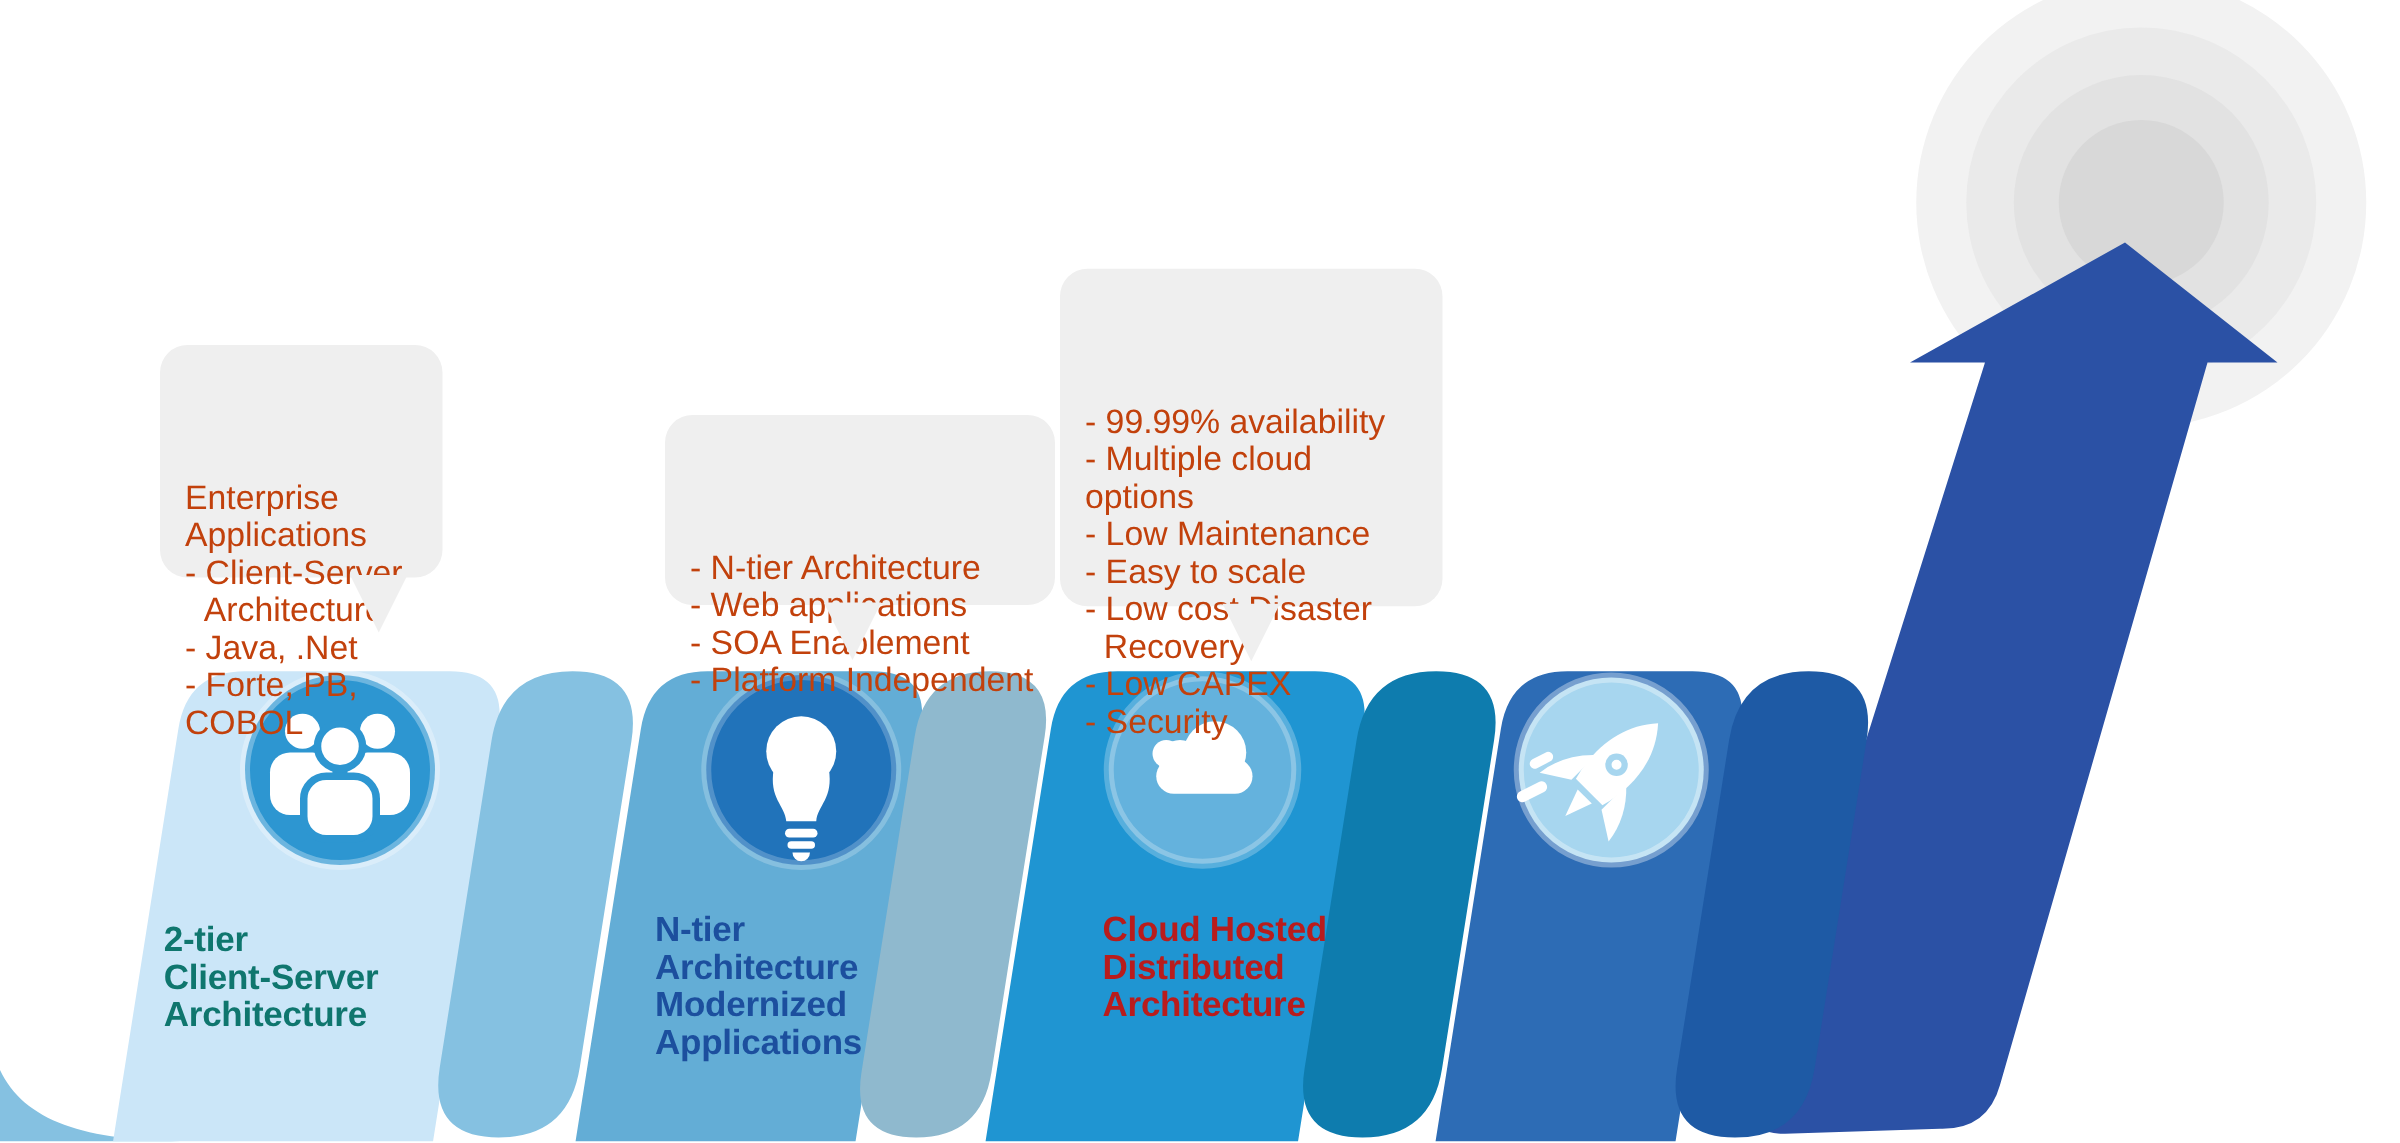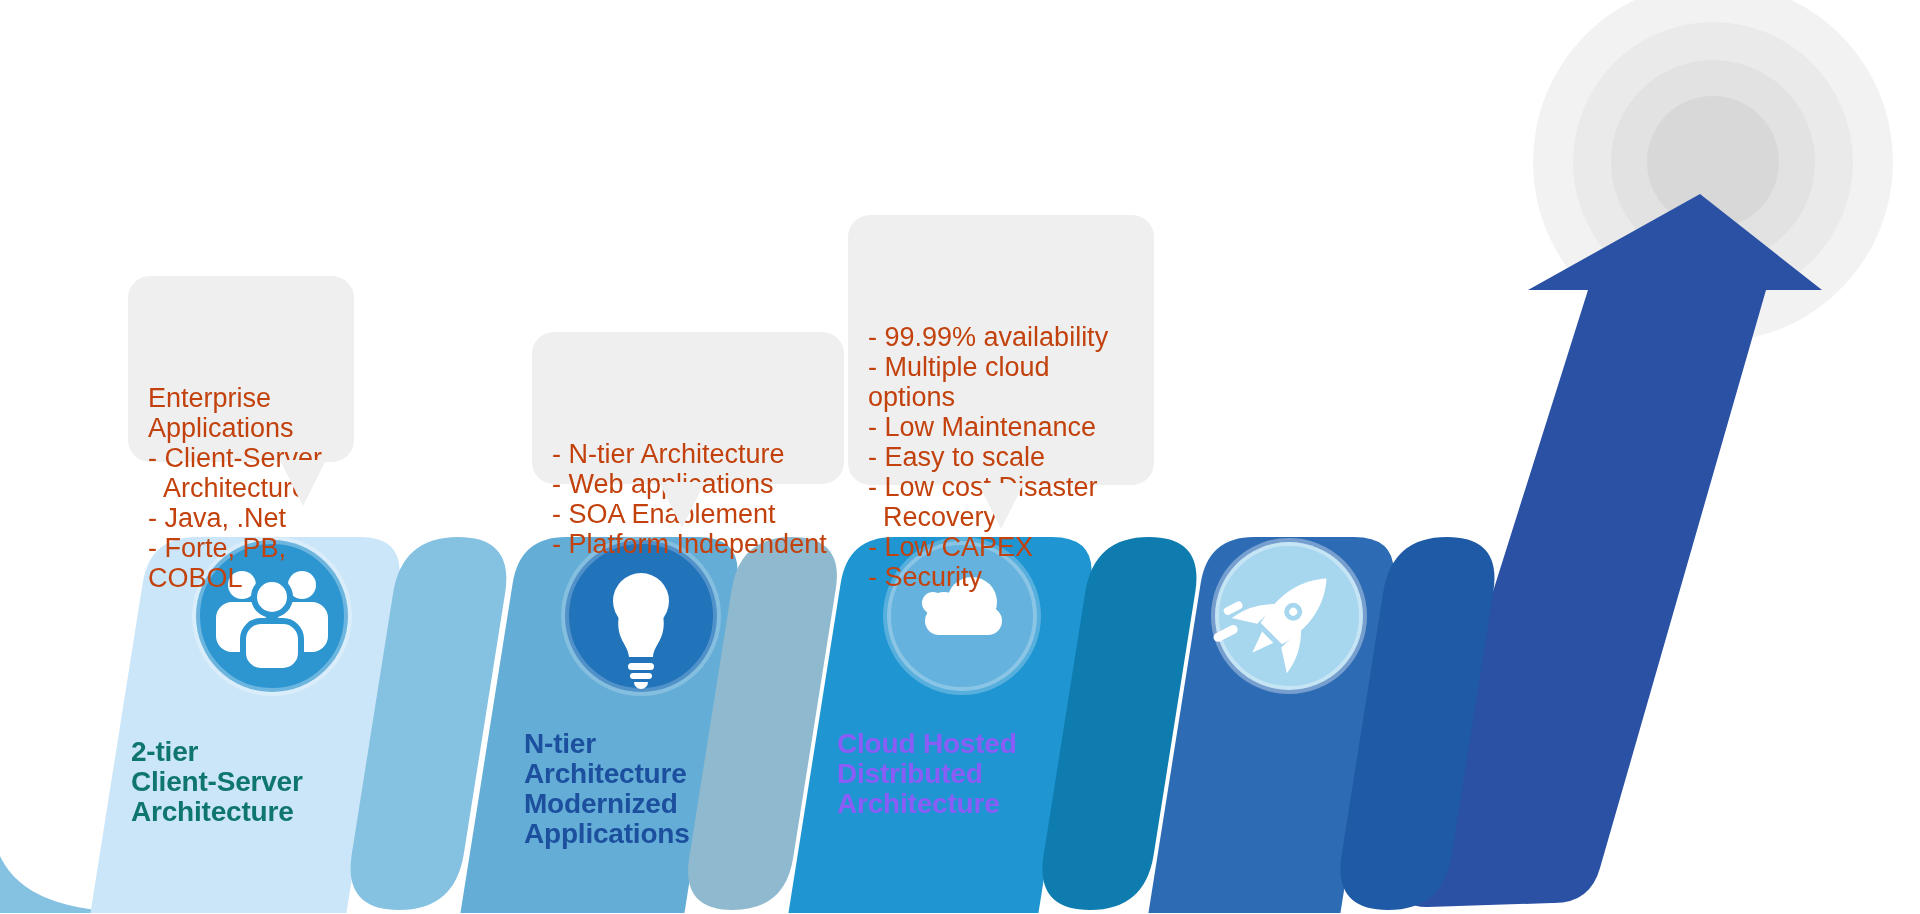--- a/index.html
+++ b/index.html
@@ -144,16 +144,16 @@
 - Security</div>
   </div>
 
   <div class="title t1" style="color: #0f766e;">2-tier
 Client-Server
 Architecture</div>
   <div class="title t2" style="color: rgb(28, 79, 158);">N-tier
 Architecture
 Modernized
 Applications</div>
-  <div class="title t3" style="color: #8b5cf6;">Cloud Hosted
+  <div class="title t3" style="color: #b91c1c; margin-left: 45px;">Cloud Hosted
 Distributed
 Architecture</div>
 </div>
 
 </body></html>

